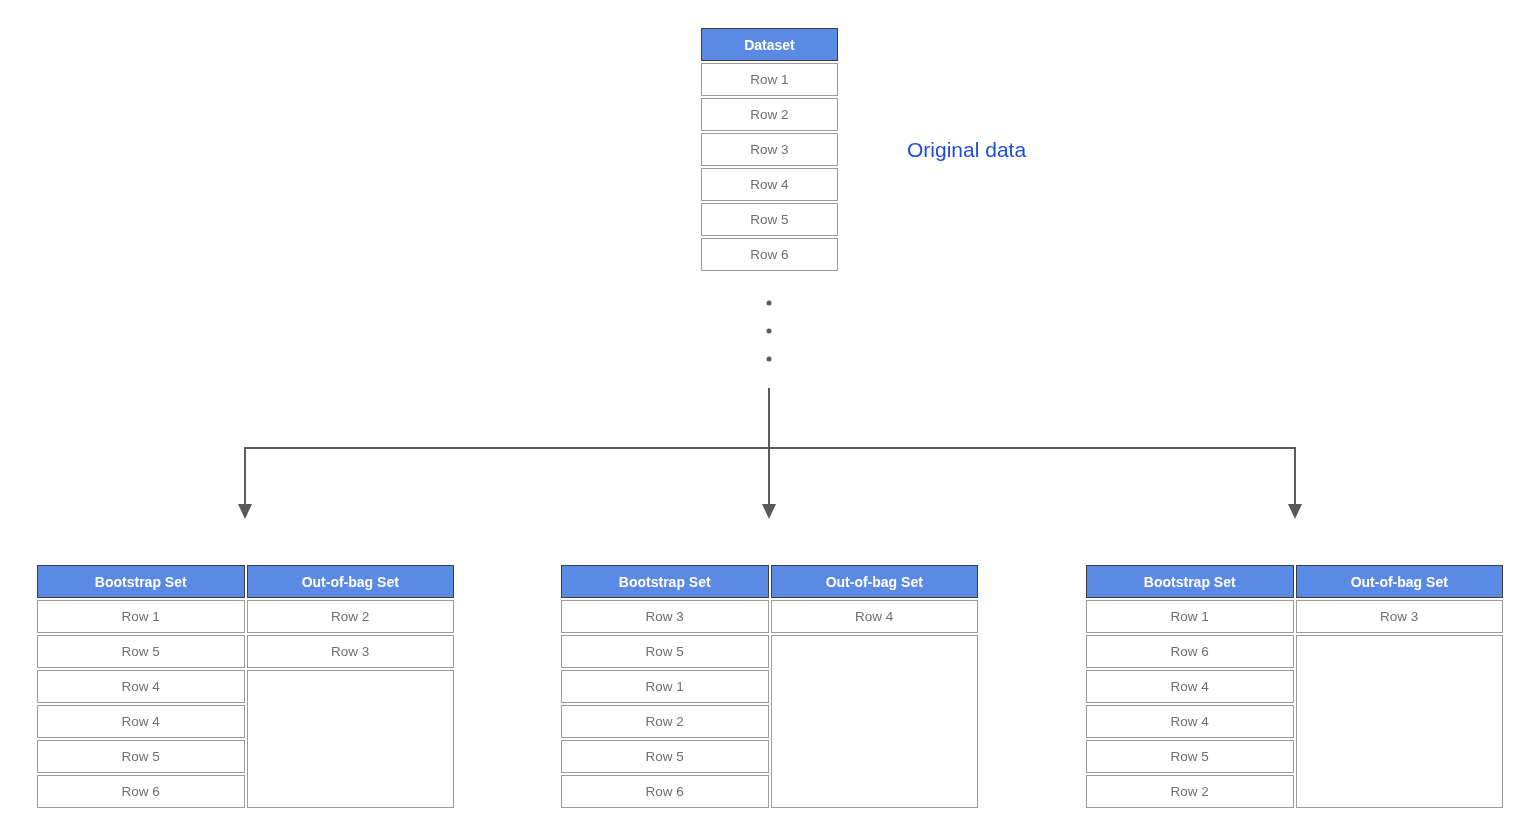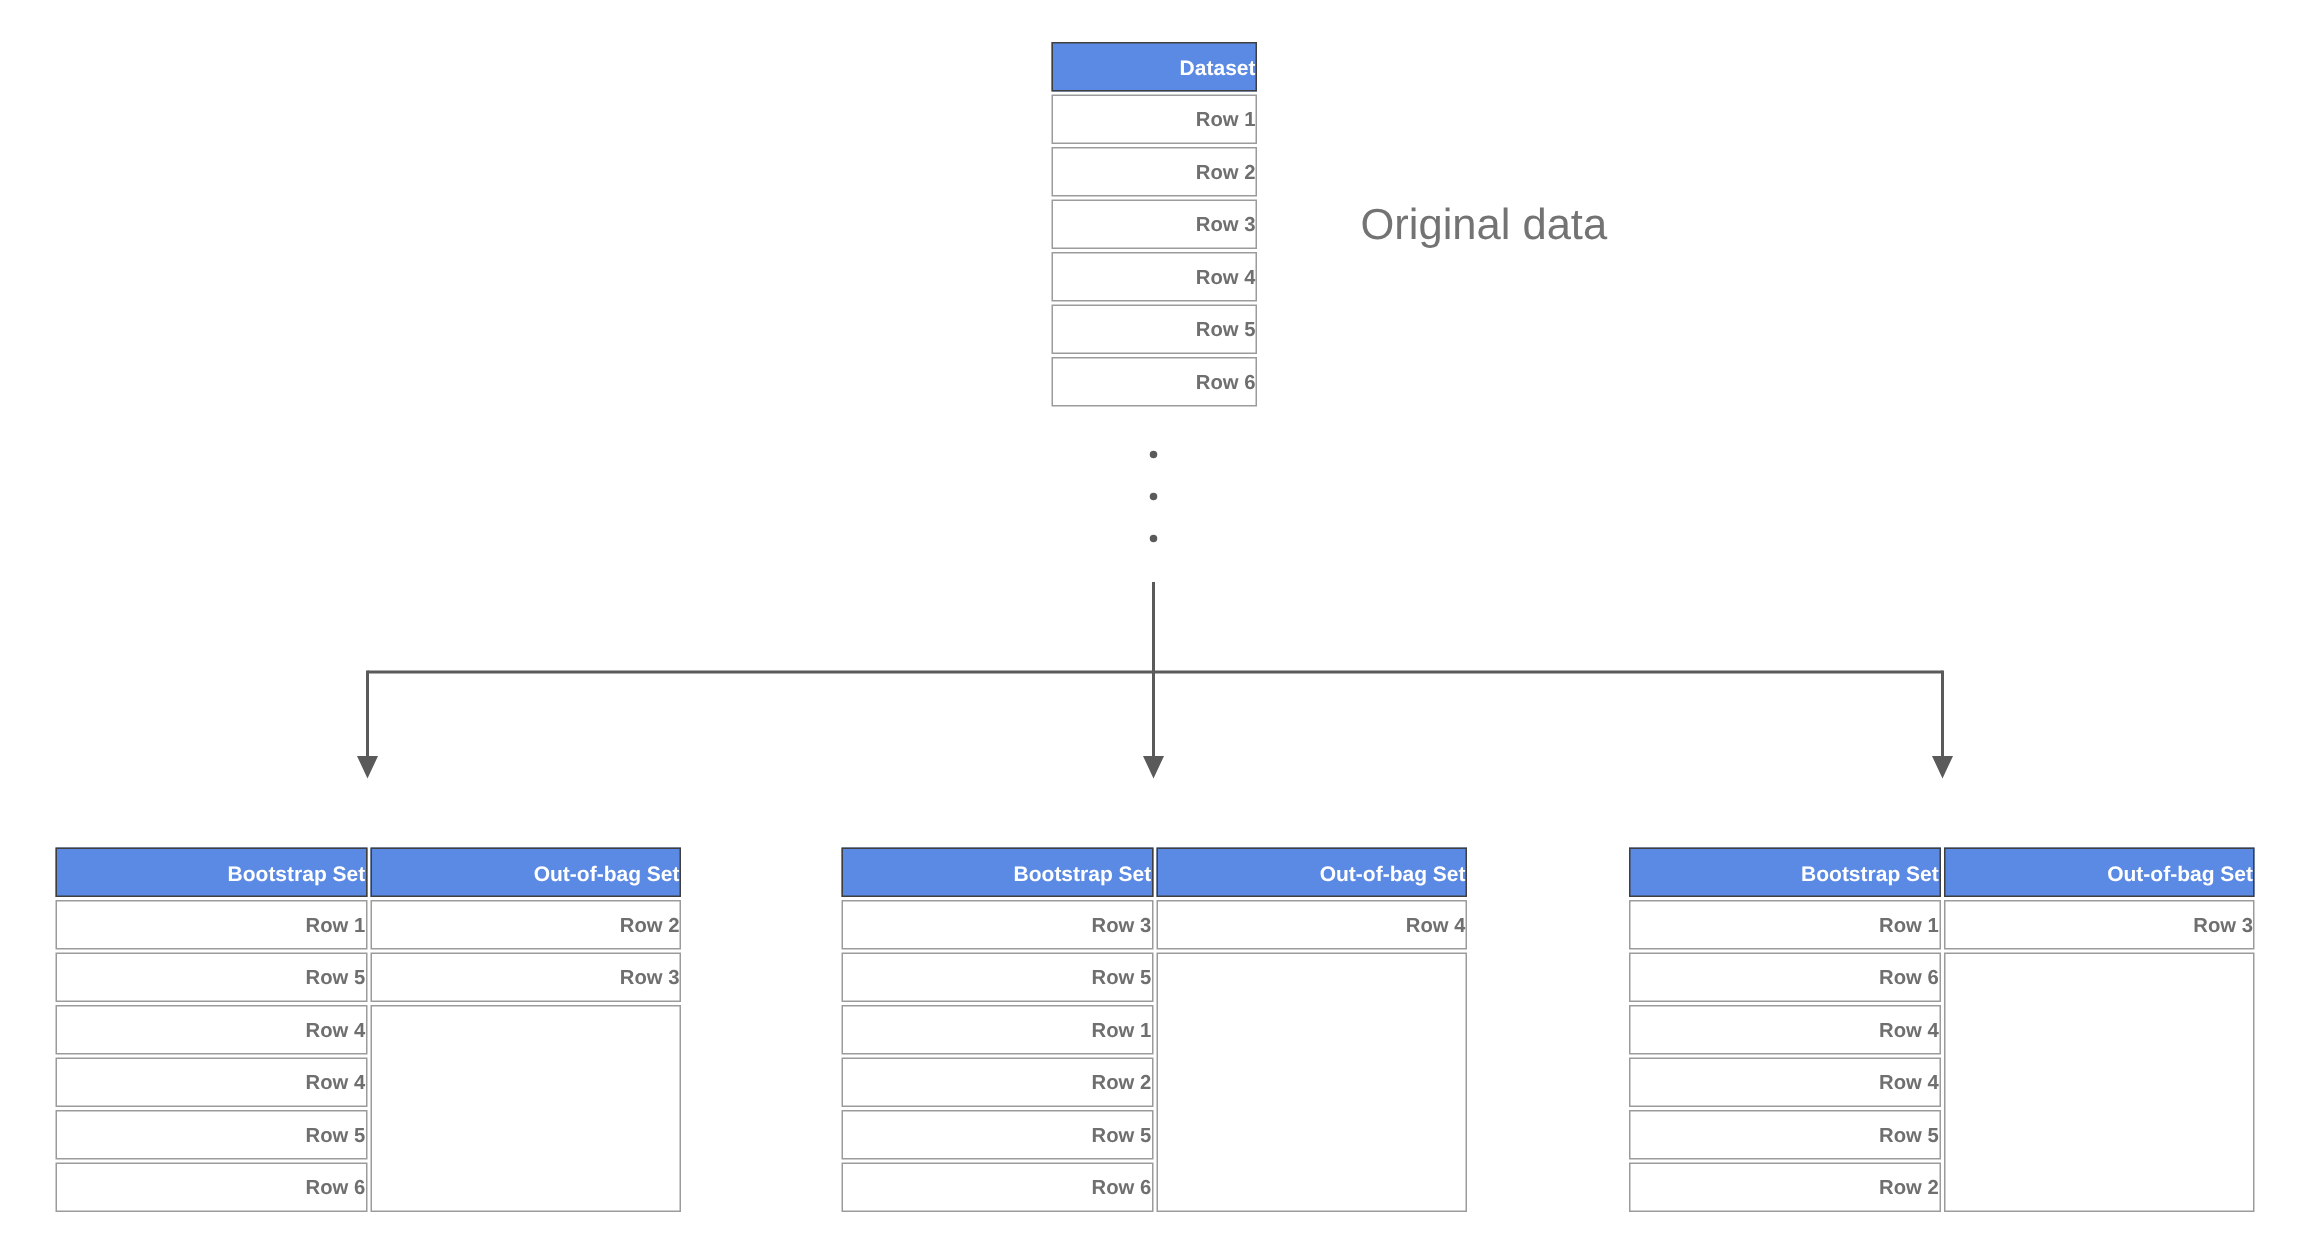--- a/index.html
+++ b/index.html
@@ -12,51 +12,51 @@
     overflow: hidden;
   }
   table.dtable {
     position: absolute;
     border-collapse: separate;
     border-spacing: 2px;
     table-layout: fixed;
   }
   .dtable td, .dtable th {
     height: 31px;
-    text-align: right;
+    text-align: center;
     vertical-align: middle;
     padding: 0;
     overflow: hidden;
   }
   .dtable td {
     border: 1px solid #9b9b9b;
     background: #ffffff;
     color: #6f6f6f;
     font-size: 13.5px;
-    font-weight: 700;
+    font-weight: 400;
   }
   .dtable th {
     border: 1px solid #3f3f3f;
     background: #5b8ae4;
     color: #ffffff;
     font-size: 14px;
     font-weight: 700;
   }
   #dataset-table { left: 699px; top: 26px; width: 141px; }
   .bootstrap-table { width: 421px; top: 563px; }
   #bootstrap-table-1 { left: 35px; }
   #bootstrap-table-2 { left: 559px; }
   #bootstrap-table-3 { left: 1084px; }
   .original-label {
     position: absolute;
     left: 907px;
     top: 132px;
-    font-size: 29px;
+    font-size: 21px;
     line-height: 36px;
-    color: #737373;
+    color: #1d4ed8;
     white-space: nowrap;
   }
   .connector-svg {
     position: absolute;
     left: 0; top: 0;
     width: 1536px; height: 824px;
     pointer-events: none;
   }
 </style>
 </head>

